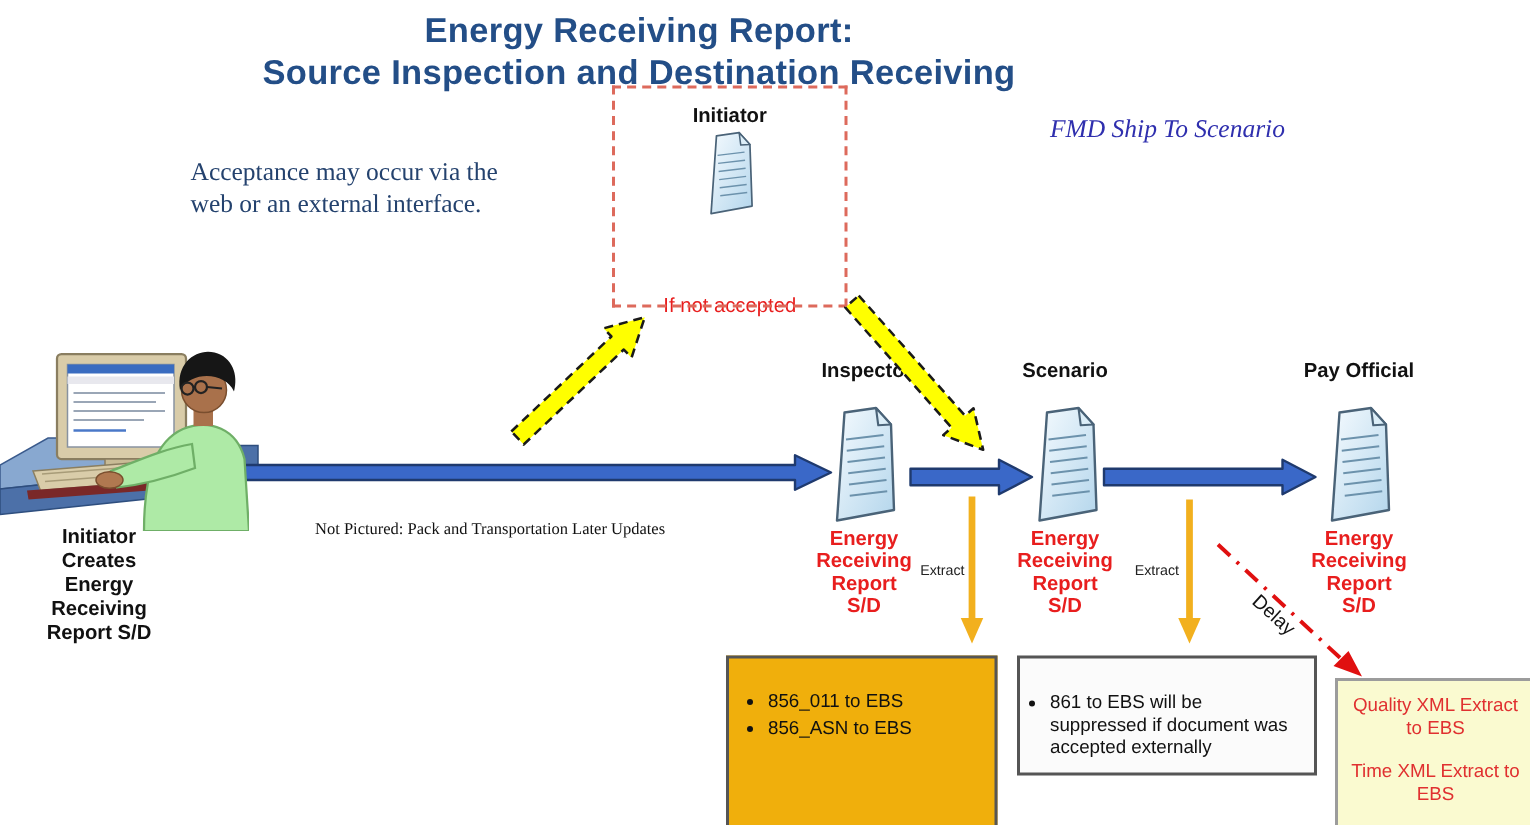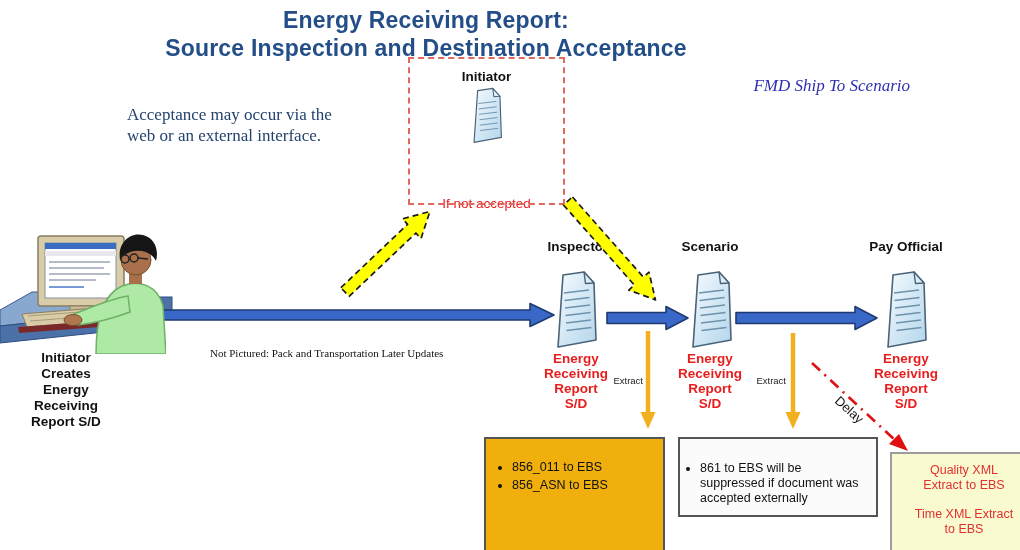--- a/index.html
+++ b/index.html
@@ -5,21 +5,21 @@
   html,body{margin:0;padding:0;background:#fff;}
   #canvas{position:relative;width:1020px;height:550px;background:#ffffff;overflow:hidden;
           font-family:"Liberation Sans",sans-serif;}
   .abs{position:absolute;}
 
   
   .title{left:0;top:6px;width:852px;text-align:center;color:#234E87;font-weight:bold;
          font-size:23px;line-height:28px;letter-spacing:.2px;}
 
   
-  .scenario{left:700px;top:76px;width:210px;text-align:right;color:#2F2FAE;
+  .scenario{left:700px;top:76px;width:210px;text-align:left;color:#2F2FAE;
             font-family:"Liberation Serif",serif;font-style:italic;font-size:17px;}
   .accept-note{left:127px;top:104px;width:214px;color:#24426E;
                font-family:"Liberation Serif",serif;font-size:17px;line-height:21px;}
   .not-pictured{left:210px;top:347px;color:#111;
                 font-family:"Liberation Serif",serif;font-size:11px;}
 
   
   .init-box{left:408px;top:57px;width:153px;height:134px;border:2px dashed #DD6A5C;
             text-align:center;padding-top:10px;}
   .init-title{font-weight:bold;font-size:13.5px;color:#111;}
@@ -47,21 +47,21 @@
   .box{box-sizing:border-box;font-size:12.5px;color:#111;}
   .box-orange{left:484px;top:437px;width:181px;height:123px;background:#F0AF0C;border:2px solid #555;}
   .box-white{left:678px;top:437px;width:200px;height:80px;background:#FBFBFB;border:2px solid #555;}
   .box-yellow{left:890px;top:452px;width:128px;height:96px;background:#FAFAD0;border:2px solid #9C9C9C;
               text-align:center;padding-top:9px;font-size:12.5px;line-height:15px;color:#E03030;}
   .box ul{margin:0;padding:0 6px 0 26px;}
   .box-orange ul{margin-top:21px;}
   .box-white ul{margin-top:22px;padding-left:20px;}
   .box li{margin-bottom:3px;line-height:15px;}
   .box-white li{width:162px;}
-  .box-yellow .xl{margin:0 4px 14px 20px;}
+  .box-yellow .xl{margin:0 4px 14px 6px;}
 
   svg{display:block;}
   .overlay{left:0;top:0;z-index:2;pointer-events:none;}
   .person{left:0;top:228px;z-index:3;}
   .layer1{z-index:1;}
 </style>
 </head>
 <body>
 
 <div id="canvas">
@@ -82,21 +82,21 @@
             <line x1="14.5" y1="45.5" x2="39.5" y2="42.5"></line>
           <line x1="15" y1="53" x2="40" y2="50"></line>
             <line x1="15.5" y1="60.5" x2="40.5" y2="57.5"></line>
         </g>
       </symbol>
     </defs>
   </svg>
 
   <div class="abs title">
     <div>Energy Receiving Report:</div>
-    <div>Source Inspection and Destination Acceptance</div>
+    <div>Source Inspection and Destination Receiving</div>
   </div>
 
   <div class="abs scenario">FMD Ship To Scenario</div>
   <div class="abs accept-note">Acceptance may occur via the web or an external interface.</div>
   <div class="abs not-pictured">Not Pictured: Pack and Transportation Later Updates</div>
 
   <div class="abs init-box layer1">
     <div class="init-title">Initiator</div>
     <svg width="36" height="59" style="margin:3px auto 0;" viewBox="0 0 50 82">
         <use href="#doc"></use>

